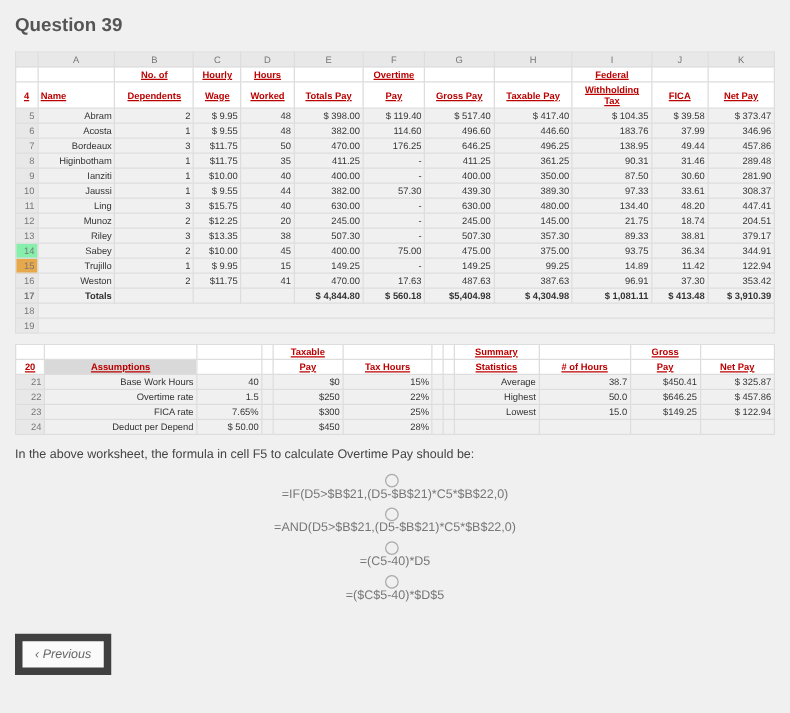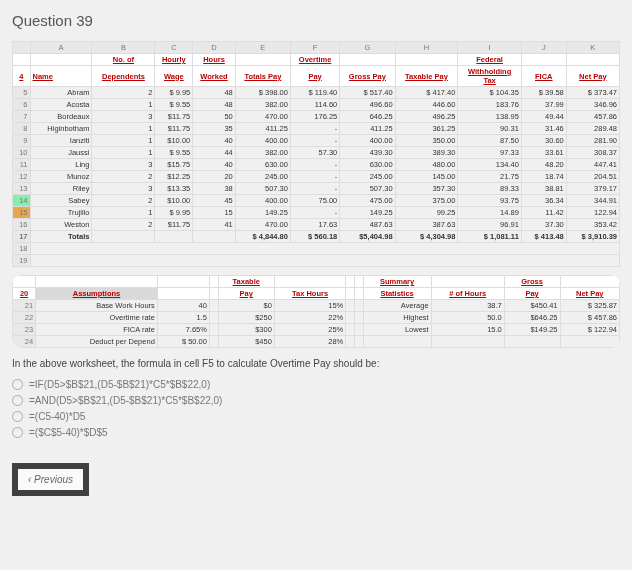--- a/index.html
+++ b/index.html
@@ -1,31 +1,31 @@
 <!DOCTYPE html>
 <html><head>
 <meta charset="utf-8">
 <style>
 * { margin:0; padding:0; box-sizing:border-box; }
 body { font-family: Arial, sans-serif; font-size: 10px; background:#f0f0f0; width:632px; height:570px; padding:12px; color:#333; }
-.question-title { font-size:15px; font-weight:normal; color:#555; margin-bottom:12px; }
+.question-title { font-size:15px; font-weight:bold; color:#555; margin-bottom:12px; }
 .spreadsheet-container { overflow-x:auto; margin-bottom:8px; }
 table.sheet { border-collapse:collapse; font-size:7.5px; width:100%; }
 table.sheet th, table.sheet td { border:1px solid #ddd; padding:1px 2px; text-align:right; white-space:nowrap; }
 table.sheet th { background:#e8e8e8; font-weight:normal; text-align:center; color:#777; }
 td.rowhdr { background:#e8e8e8; text-align:center; color:#777; }
 td.txt { text-align:left; color:#333; }
 tr.colhdr td { color:#b00; font-weight:bold; text-align:center; background:#fff;text-decoration:underline; }
 tr.row14 td:first-child { background:#86efac; }
 tr.row15 td:first-child { background:#e6a84b; }
 tr.totals td { font-weight:bold; }
-.second-block { margin-top:4px;border-radius:10px; }
+.second-block { margin-top:4px; }
 td.shade { background:#d9d9d9; text-align:center; }
 .prompt { font-size:10px; margin:10px 0 10px 0; color:#444; }
-.option { display:flex; align-items:center; margin:5px 0; font-size:10px; color:#777; }
+.option { display:flex; align-items:center; margin:5px 0; font-size:10px; color:#777;flex-direction:column; }
 .radio { width:11px; height:11px; border:1px solid #aaa; border-radius:50%; margin-right:6px; }
 .prev-btn { margin-top:20px; display:inline-block; border:6px solid #404040; background:#fafafa; padding:5px 10px; font-size:10px; color:#666;font-style:italic; }
 td.red { color:#b00; font-weight:bold; }
 </style>
 </head>
 <body>
 
 
 
 <div class="question-title">Question 39</div>

